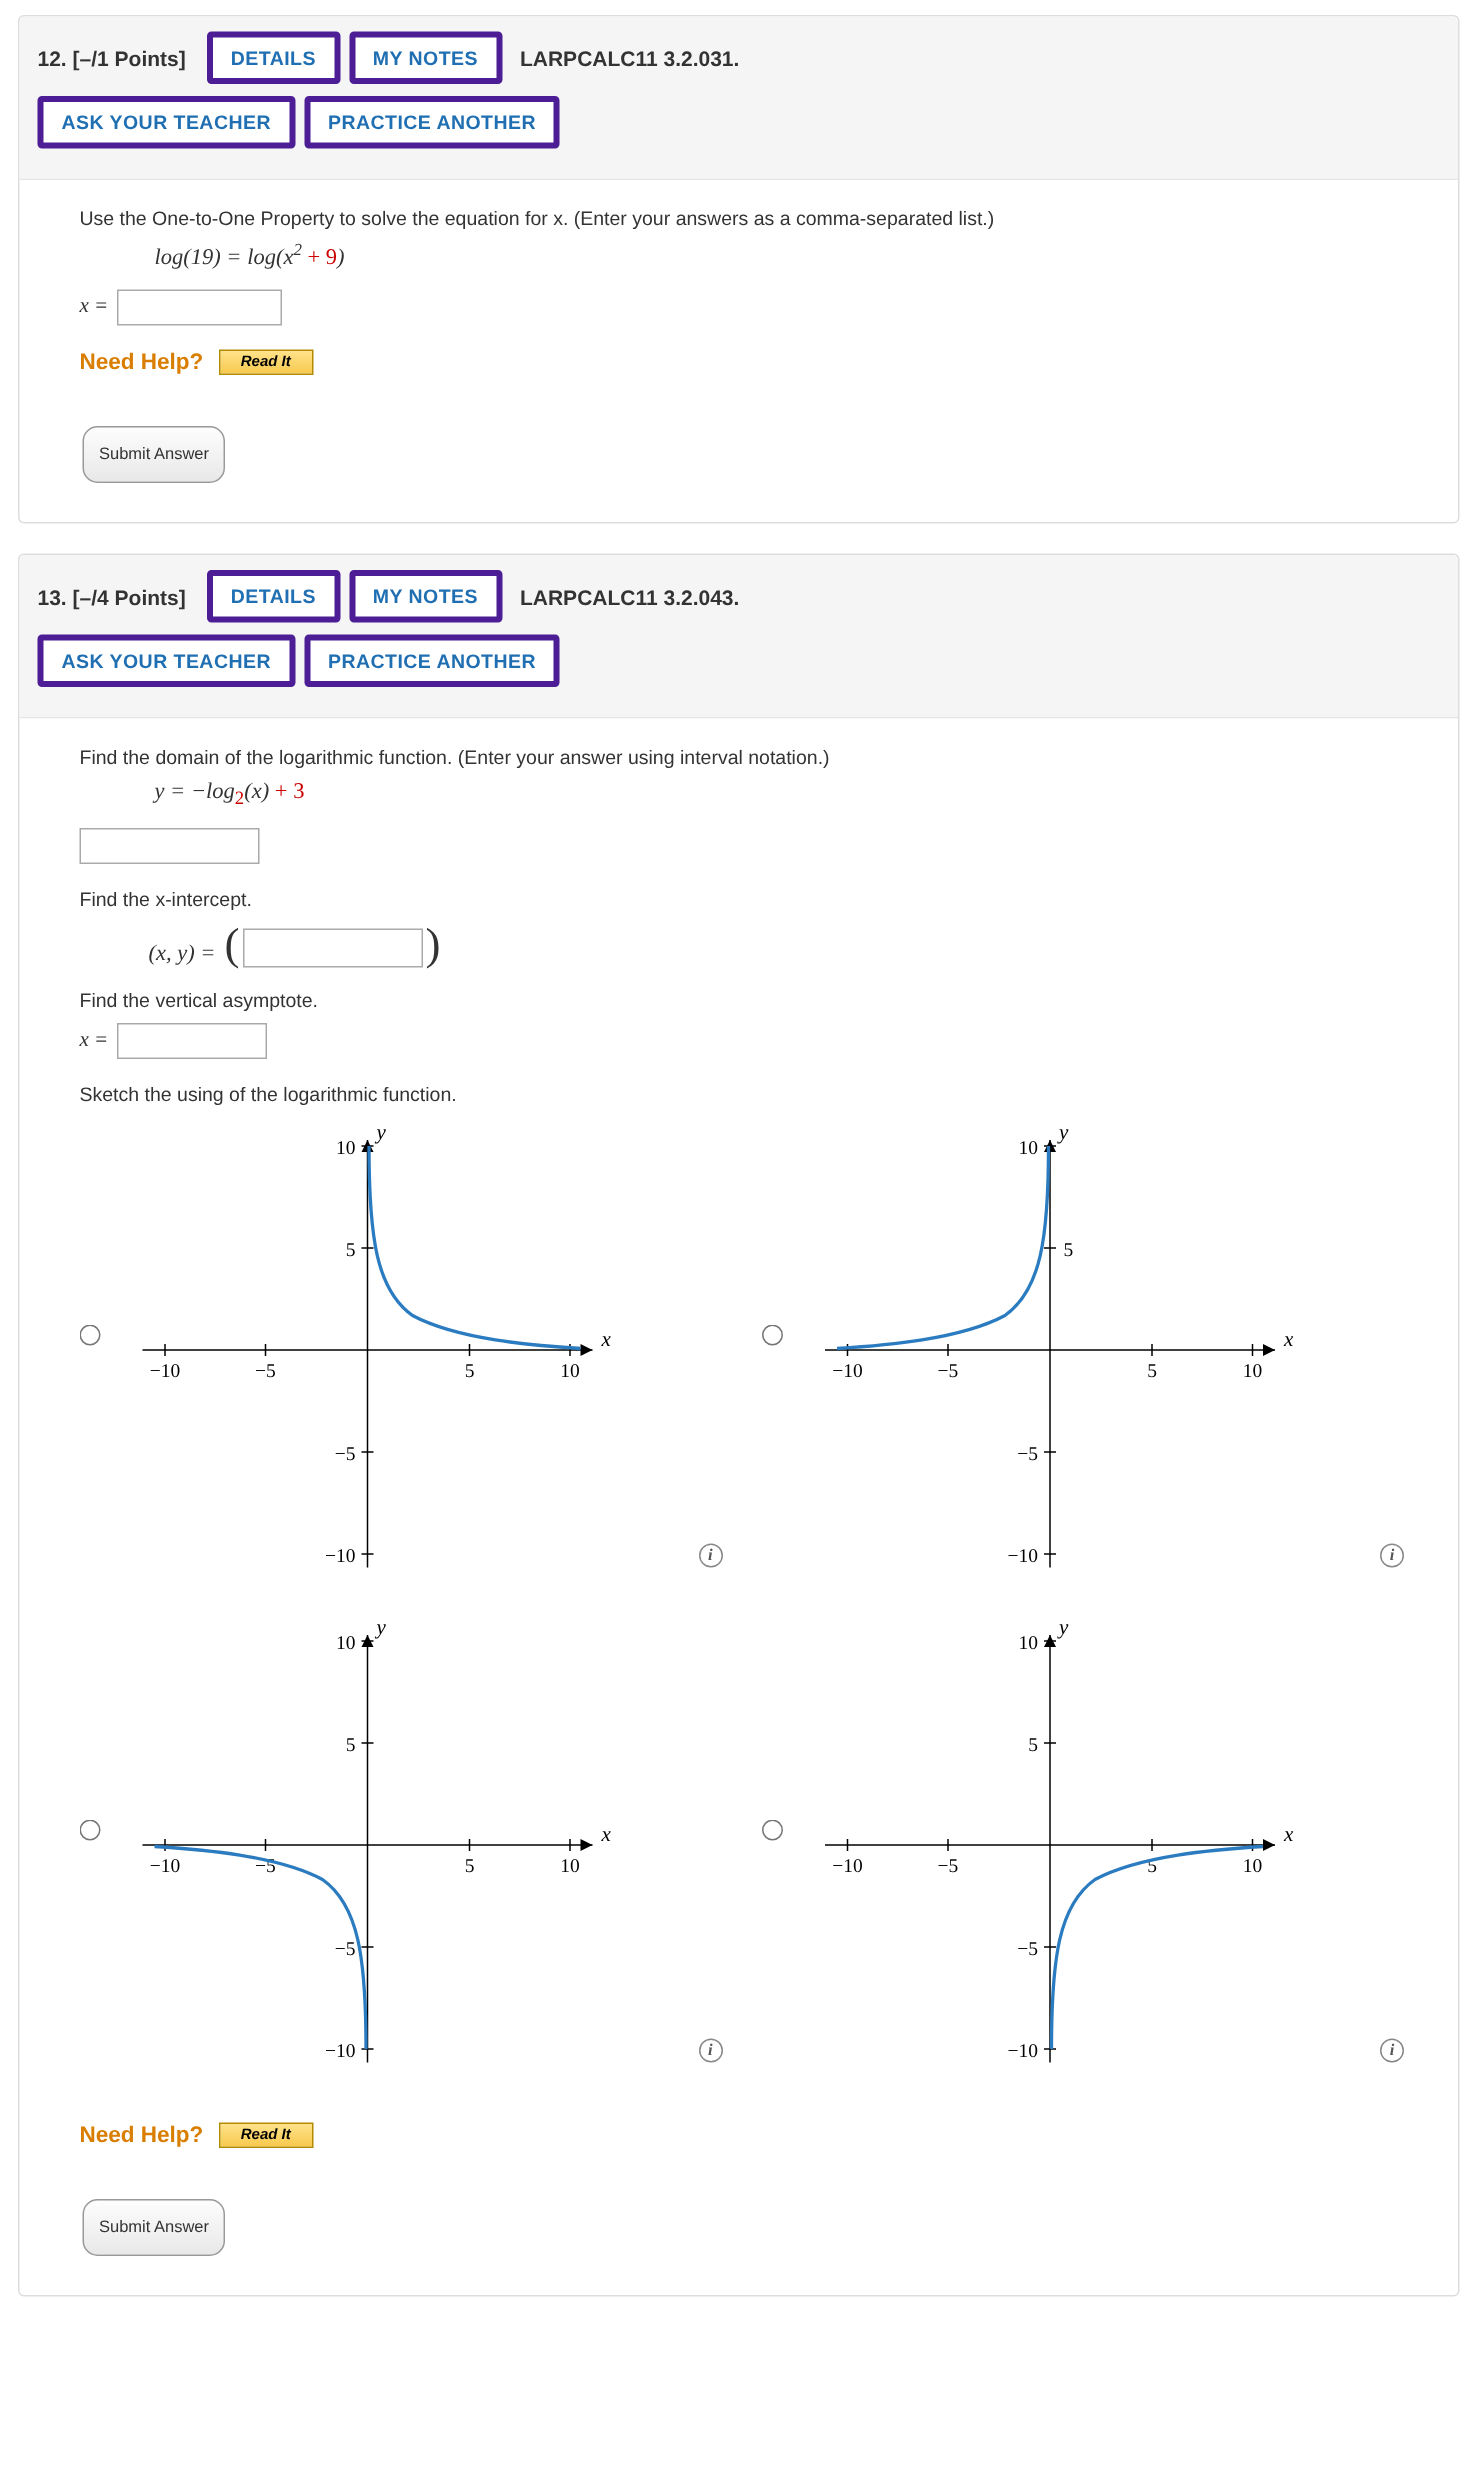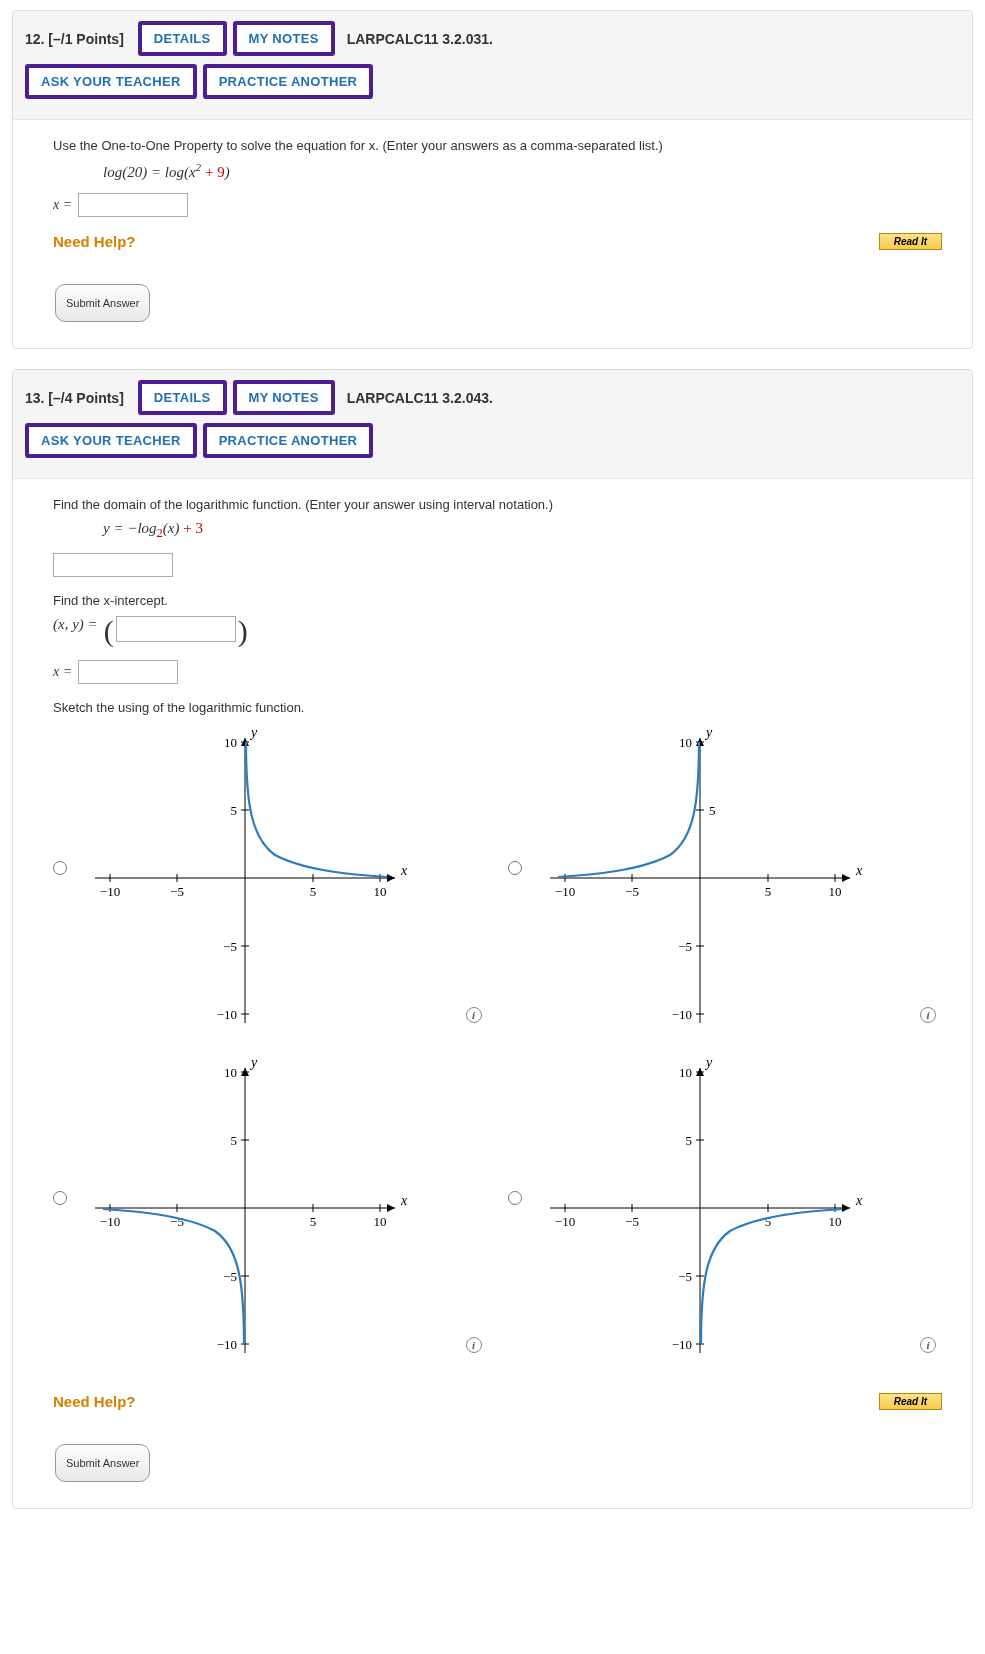--- a/index.html
+++ b/index.html
@@ -45,21 +45,21 @@
   .eqn .plus9 { color: #c00; font-style: normal; }
   .input-line { display: flex; align-items: center; gap: 6px; margin: 6px 0 16px; font-style: italic; font-family: "Times New Roman", serif; }
   .input-line span.lbl { font-size: 14px; }
   input.answer {
     border: 1px solid #aaa;
     height: 24px;
     padding: 2px 4px;
     font-size: 13px;
     background: #fff;
   }
-  .need-help { margin: 14px 0 6px; display: flex; align-items: center; gap: 10px; justify-content: space-between; }
+  .need-help { margin: 14px 0 6px; display: flex; align-items: center; gap: 10px; }
   .need-help-label { color: #d97e00; font-weight: bold; font-size: 15px; }
   .read-it {
     border: 1px solid #b38b00;
     background: linear-gradient(#ffe28a, #f7c94f);
     font-size: 10px;
     font-weight: bold;
     padding: 2px 14px;
     cursor: pointer;
     font-style: italic;
   }
@@ -67,21 +67,21 @@
   .submit-btn {
     border: 1px solid #999;
     border-radius: 10px;
     background: linear-gradient(#fdfdfd, #e8e8e8);
     font-size: 11px;
     padding: 12px 10px;
     cursor: pointer;
     color: #333;
   }
   .subq { margin: 10px 0 8px; }
-  .paren-input { display: flex; align-items: flex-start; gap: 0; font-family: "Times New Roman", serif; font-size: 15px; font-style: italic; margin-bottom: 14px;}
+  .paren-input { display: flex; align-items: flex-end; gap: 0; font-family: "Times New Roman", serif; font-size: 15px; font-style: italic; margin-bottom: 14px; margin-left: 46px;}
   .big-paren { font-size: 30px; font-style: normal; font-family: serif; line-height: 1; color: #333; padding: 0 2px;}
   .graph-grid {
     display: grid;
     grid-template-columns: 1fr 1fr;
     gap: 20px 20px;
     margin: 8px 0 10px;
   }
   .graph-opt { display: flex; align-items: flex-end; gap: 8px; position: relative; }
   .radio-wrap { display: flex; align-items: center; height: 100%; padding-bottom: 20px;}
   input[type=radio] { width: 14px; height: 14px; }
@@ -111,21 +111,21 @@
       <span class="assign-id">LARPCALC11 3.2.031.</span>
     </div>
     <div class="q-header-row1">
       <button class="blue-btn">ASK YOUR TEACHER</button>
       <button class="blue-btn">PRACTICE ANOTHER</button>
     </div>
   </div>
   <div class="q-body">
     <p class="instr">Use the One-to-One Property to solve the equation for x. (Enter your answers as a comma-separated list.)</p>
     <p class="eqn">
-      <span>log(20) = log(x</span><sup>2</sup><span class="plus9"> + 9</span><span>)</span>
+      <span>log(19) = log(x</span><sup>2</sup><span class="plus9"> + 9</span><span>)</span>
     </p>
     <div class="input-line">
       <span class="lbl">x =</span>
       <input class="answer" style="width: 110px;">
     </div>
     <div class="need-help">
       <span class="need-help-label">Need Help?</span>
       <button class="read-it">Read It</button>
     </div>
     <div class="submit-row">
@@ -157,20 +157,21 @@
     </div>
 
     <p class="subq">Find the x-intercept.</p>
     <div class="paren-input">
       <span class="lbl" style="margin-right:4px">(x, y) =</span>
       <span class="big-paren">(</span>
       <input class="answer" style="width: 120px; height: 26px;">
       <span class="big-paren">)</span>
     </div>
 
+    <p class="subq">Find the vertical asymptote.</p>
     <div class="input-line">
       <span class="lbl">x =</span>
       <input class="answer" style="width: 100px;">
     </div>
 
     <p class="subq">Sketch the using of the logarithmic function.</p>
 
     <div class="graph-grid">
 
       <div class="graph-opt">

